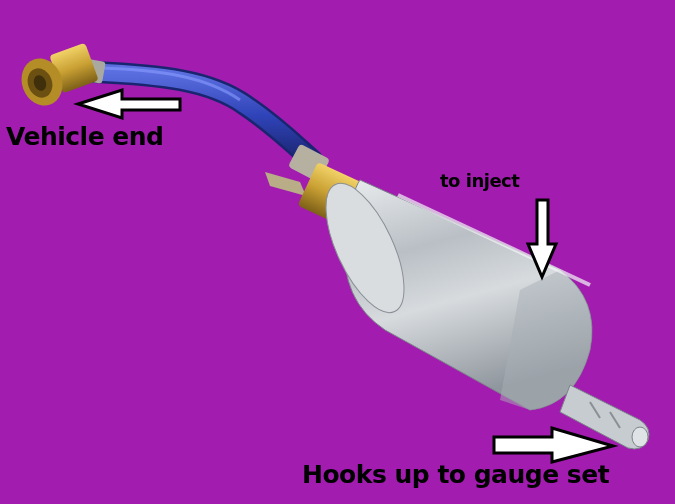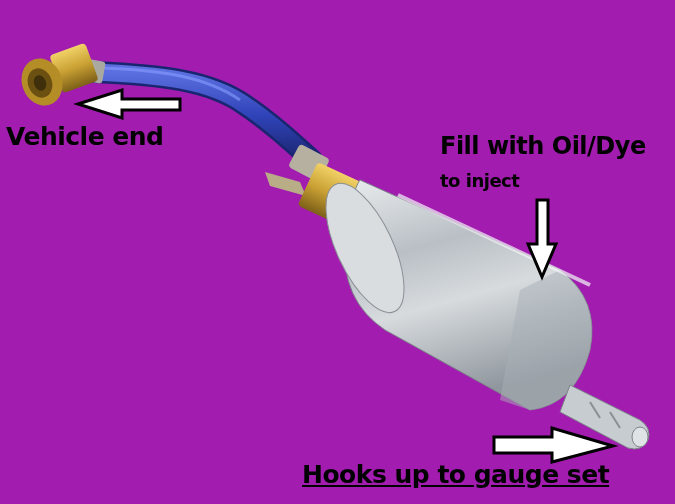--- a/index.html
+++ b/index.html
@@ -2,21 +2,21 @@
 <html><head>
 <meta charset="utf-8">
 <style>
   html, body { margin:0; padding:0; background:#fff; }
   #stage { position:relative; width:675px; height:504px; overflow:hidden; background:#a21caf; }
   svg.art { position:absolute; left:0; top:0; }
   .label { position:absolute; font-family:"DejaVu Sans", sans-serif; font-weight:bold; color:#000; white-space:nowrap; letter-spacing:-0.5px; }
   #lbl-vehicle { left:6px; top:122px; font-size:25px; }
   #lbl-fill1 { left:440px; top:132px; font-size:24px; }
   #lbl-fill2 { left:440px; top:170px; font-size:18px; }
-  #lbl-hooks { left:302px; top:460px; font-size:25px;text-decoration:underline; }
+  #lbl-hooks { left:302px; top:460px; font-size:25px; }
 </style>
 </head>
 <body>
 
 <div id="stage">
   <svg class="art" width="675" height="504" viewBox="0 0 675 504">
     <defs>
       <linearGradient id="alu" x1="0" y1="0" x2="0.3" y2="1">
         <stop offset="0" stop-color="#e9ecee"></stop>
         <stop offset="0.35" stop-color="#b9bfc5"></stop>
@@ -72,16 +72,15 @@
     </g>
     <g>
       <path d="M537,200 L548,200 L548,244 L556,244 L542,277 L528,244 L537,244 Z" fill="#fff" stroke="#000" stroke-width="3"></path>
     </g>
     <g>
       <path d="M494,437 L552,437 L552,428 L613,446 L552,462 L552,453 L494,453 Z" fill="#fff" stroke="#000" stroke-width="3"></path>
     </g>
   </svg>
 
   <div id="lbl-vehicle" class="label">Vehicle end</div>
-  <div id="lbl-fill1" class="label">Fill with Oil/Dye</div>
   <div id="lbl-fill2" class="label">to inject</div>
   <div id="lbl-hooks" class="label">Hooks up to gauge set</div>
 </div>
 
 </body></html>

